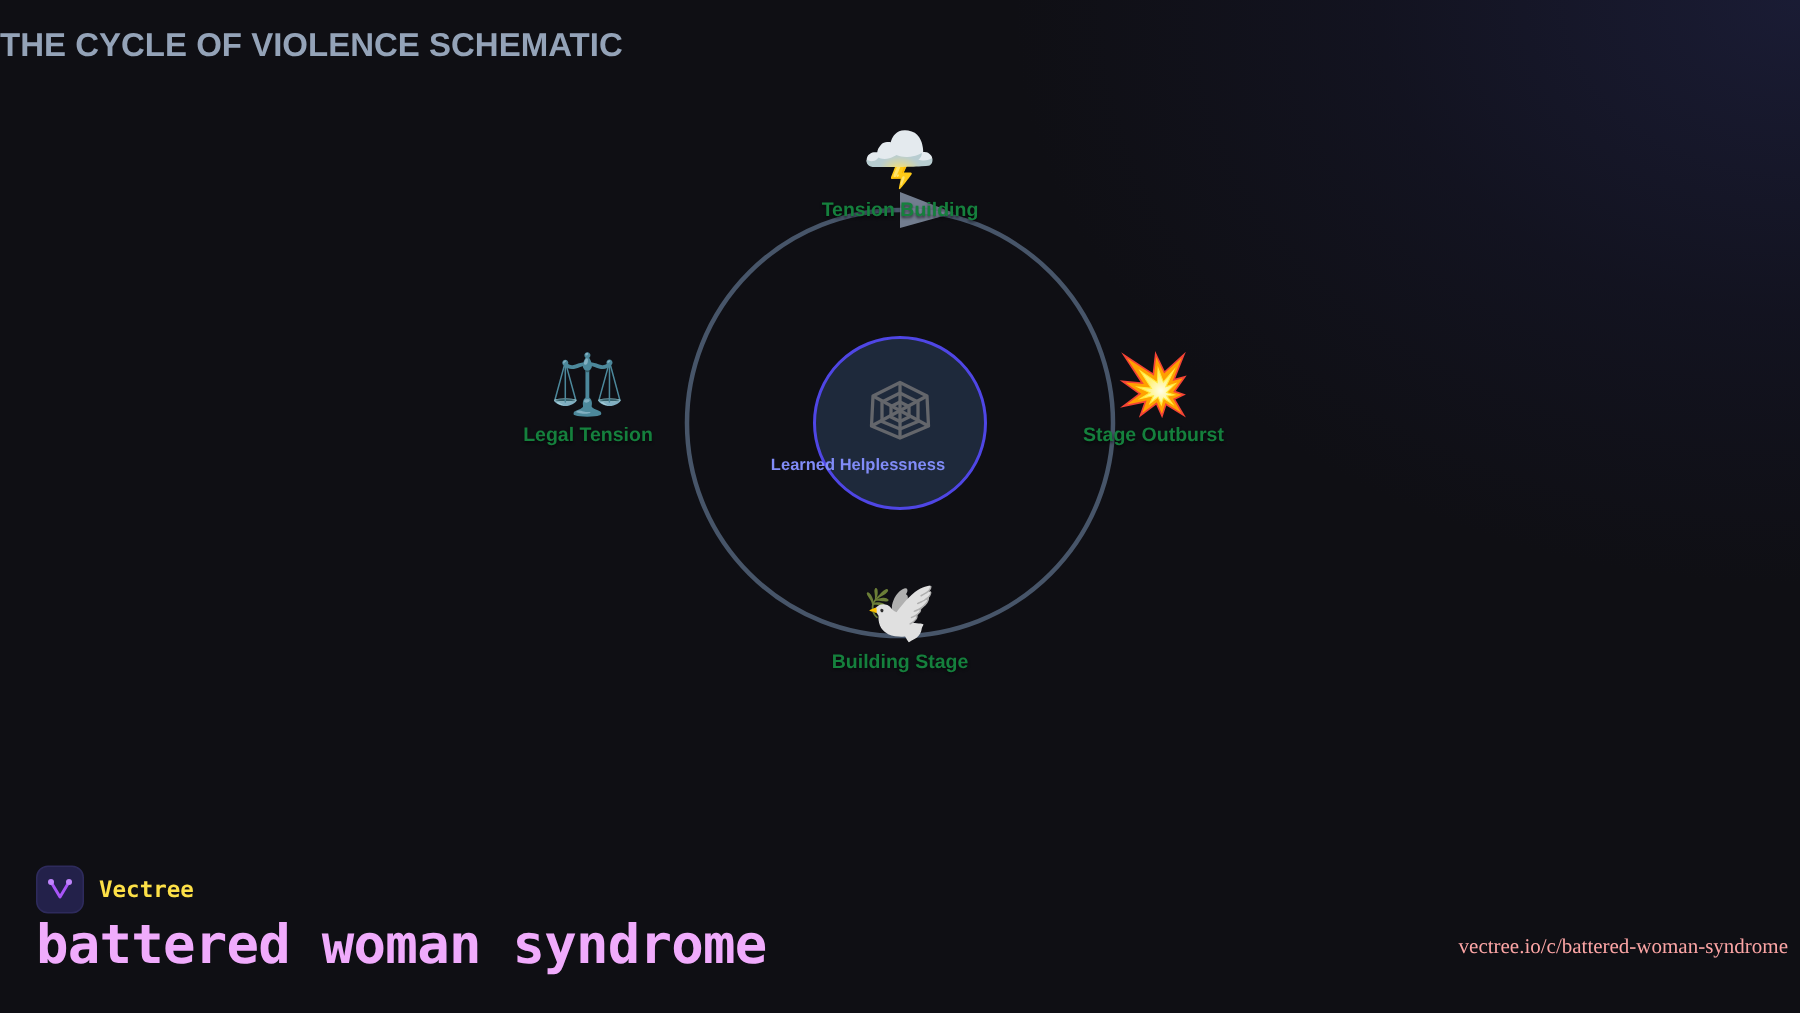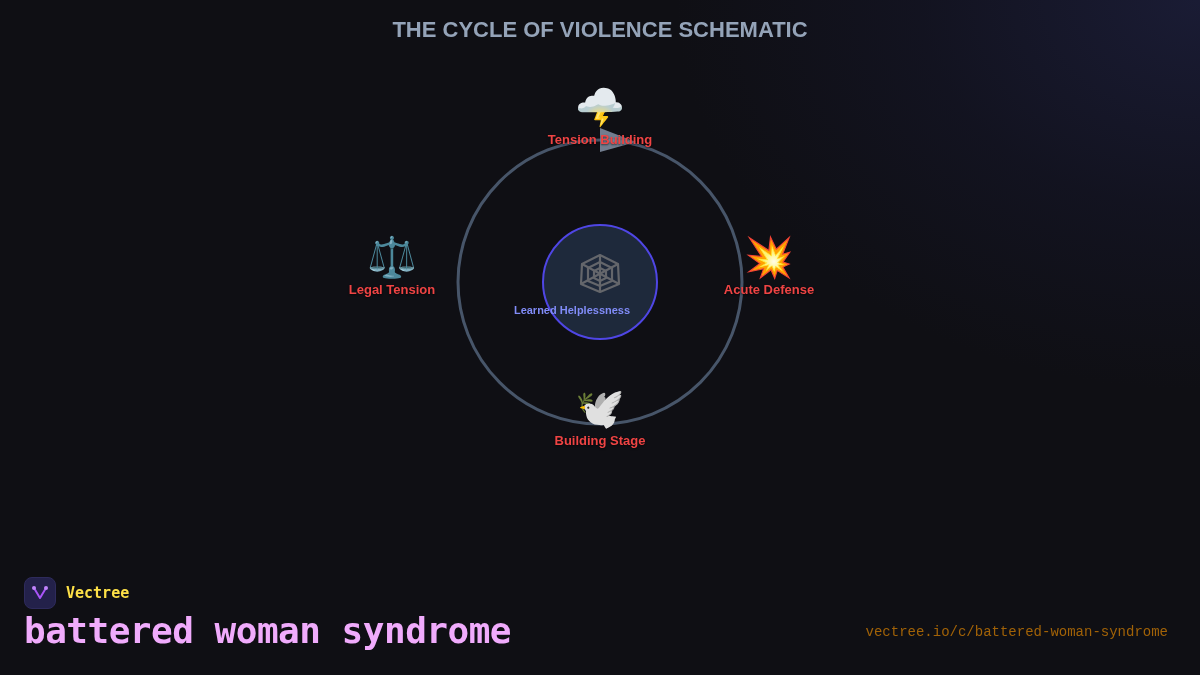--- a/index.html
+++ b/index.html
@@ -8,30 +8,30 @@
       background: #0f0f14;
       font-family: "Liberation Sans", sans-serif;
     }
     .bg-glow {
       position: absolute; inset: 0;
       background:
         radial-gradient(ellipse 700px 520px at 1200px 0px, rgba(28,30,58,0.85) 0%, rgba(22,23,44,0.5) 40%, rgba(15,15,20,0) 75%);
       pointer-events: none;
     }
     .title {
-      position: absolute; left: 0; right: 0; top: 17px; text-align: center;
+      position: absolute; left: 0; right: 0; top: 17px; text-align: left;
       font-family: "Liberation Sans", sans-serif; font-weight: bold;
       font-size: 22px; color: #94a3b8; letter-spacing: 0px;
     }
     svg.diagram { position: absolute; left: 0; top: 0; }
     .node { position: absolute; text-align: center; transform: translateX(-50%); }
     .node .icon { font-size: 40px; line-height: 46px; height: 46px; display: block; }
     .node .label {
       display: block; font-family: "Liberation Sans", sans-serif; font-weight: bold;
-      font-size: 13px; color: #ef4444; white-space: nowrap; margin-top: 2px;
+      font-size: 13px; color: #15803d; white-space: nowrap; margin-top: 2px;
       text-shadow: 0 1px 2px rgba(0,0,0,0.6);
     }
     .center-label {
       position: absolute; left: 572px; top: 304px; transform: translateX(-50%);
       font-family: "Liberation Sans", sans-serif; font-weight: bold; font-size: 11px;
       color: #818cf8; white-space: nowrap;
     }
     .brand { position: absolute; left: 24px; top: 577px; display: flex; align-items: center; }
     .brand-logo {
       width: 32px; height: 32px; border-radius: 8px; background: #23214a;
@@ -41,22 +41,22 @@
     .brand-name {
       margin-left: 10px; font-family: "DejaVu Sans Mono", monospace; font-weight: bold;
       font-size: 15px; color: #fde047;
     }
     .topic {
       position: absolute; left: 24px; top: 610px;
       font-family: "DejaVu Sans Mono", monospace; font-weight: bold;
       font-size: 36px; color: #f0abfc; letter-spacing: -0.5px;
     }
     .url {
-      position: absolute; right: 32px; top: 624px;
-      font-family: Liberation Mono, monospace; font-size: 14px; color: #a16207;
+      position: absolute; right: 8px; top: 624px;
+      font-family: Liberation Serif, serif; font-size: 14px; color: #fca5a5;
     }
   </style>
 </head>
 <body>
 
 <div class="bg-glow"></div>
 
 <div class="title">THE CYCLE OF VIOLENCE SCHEMATIC</div>
 
 <svg class="diagram" width="1200" height="675">
@@ -75,21 +75,21 @@
 
 <div class="center-label">Learned Helplessness</div>
 
 <div class="node" style="left:600px; top:84px;">
   <span class="icon">🌩️</span>
   <span class="label">Tension Building</span>
 </div>
 
 <div class="node" style="left:769px; top:234px;">
   <span class="icon">💥</span>
-  <span class="label">Acute Defense</span>
+  <span class="label">Stage Outburst</span>
 </div>
 
 <div class="node" style="left:600px; top:385px;">
   <span class="icon">🕊️</span>
   <span class="label">Building Stage</span>
 </div>
 
 <div class="node" style="left:392px; top:234px;">
   <span class="icon">⚖️</span>
   <span class="label">Legal Tension</span>

